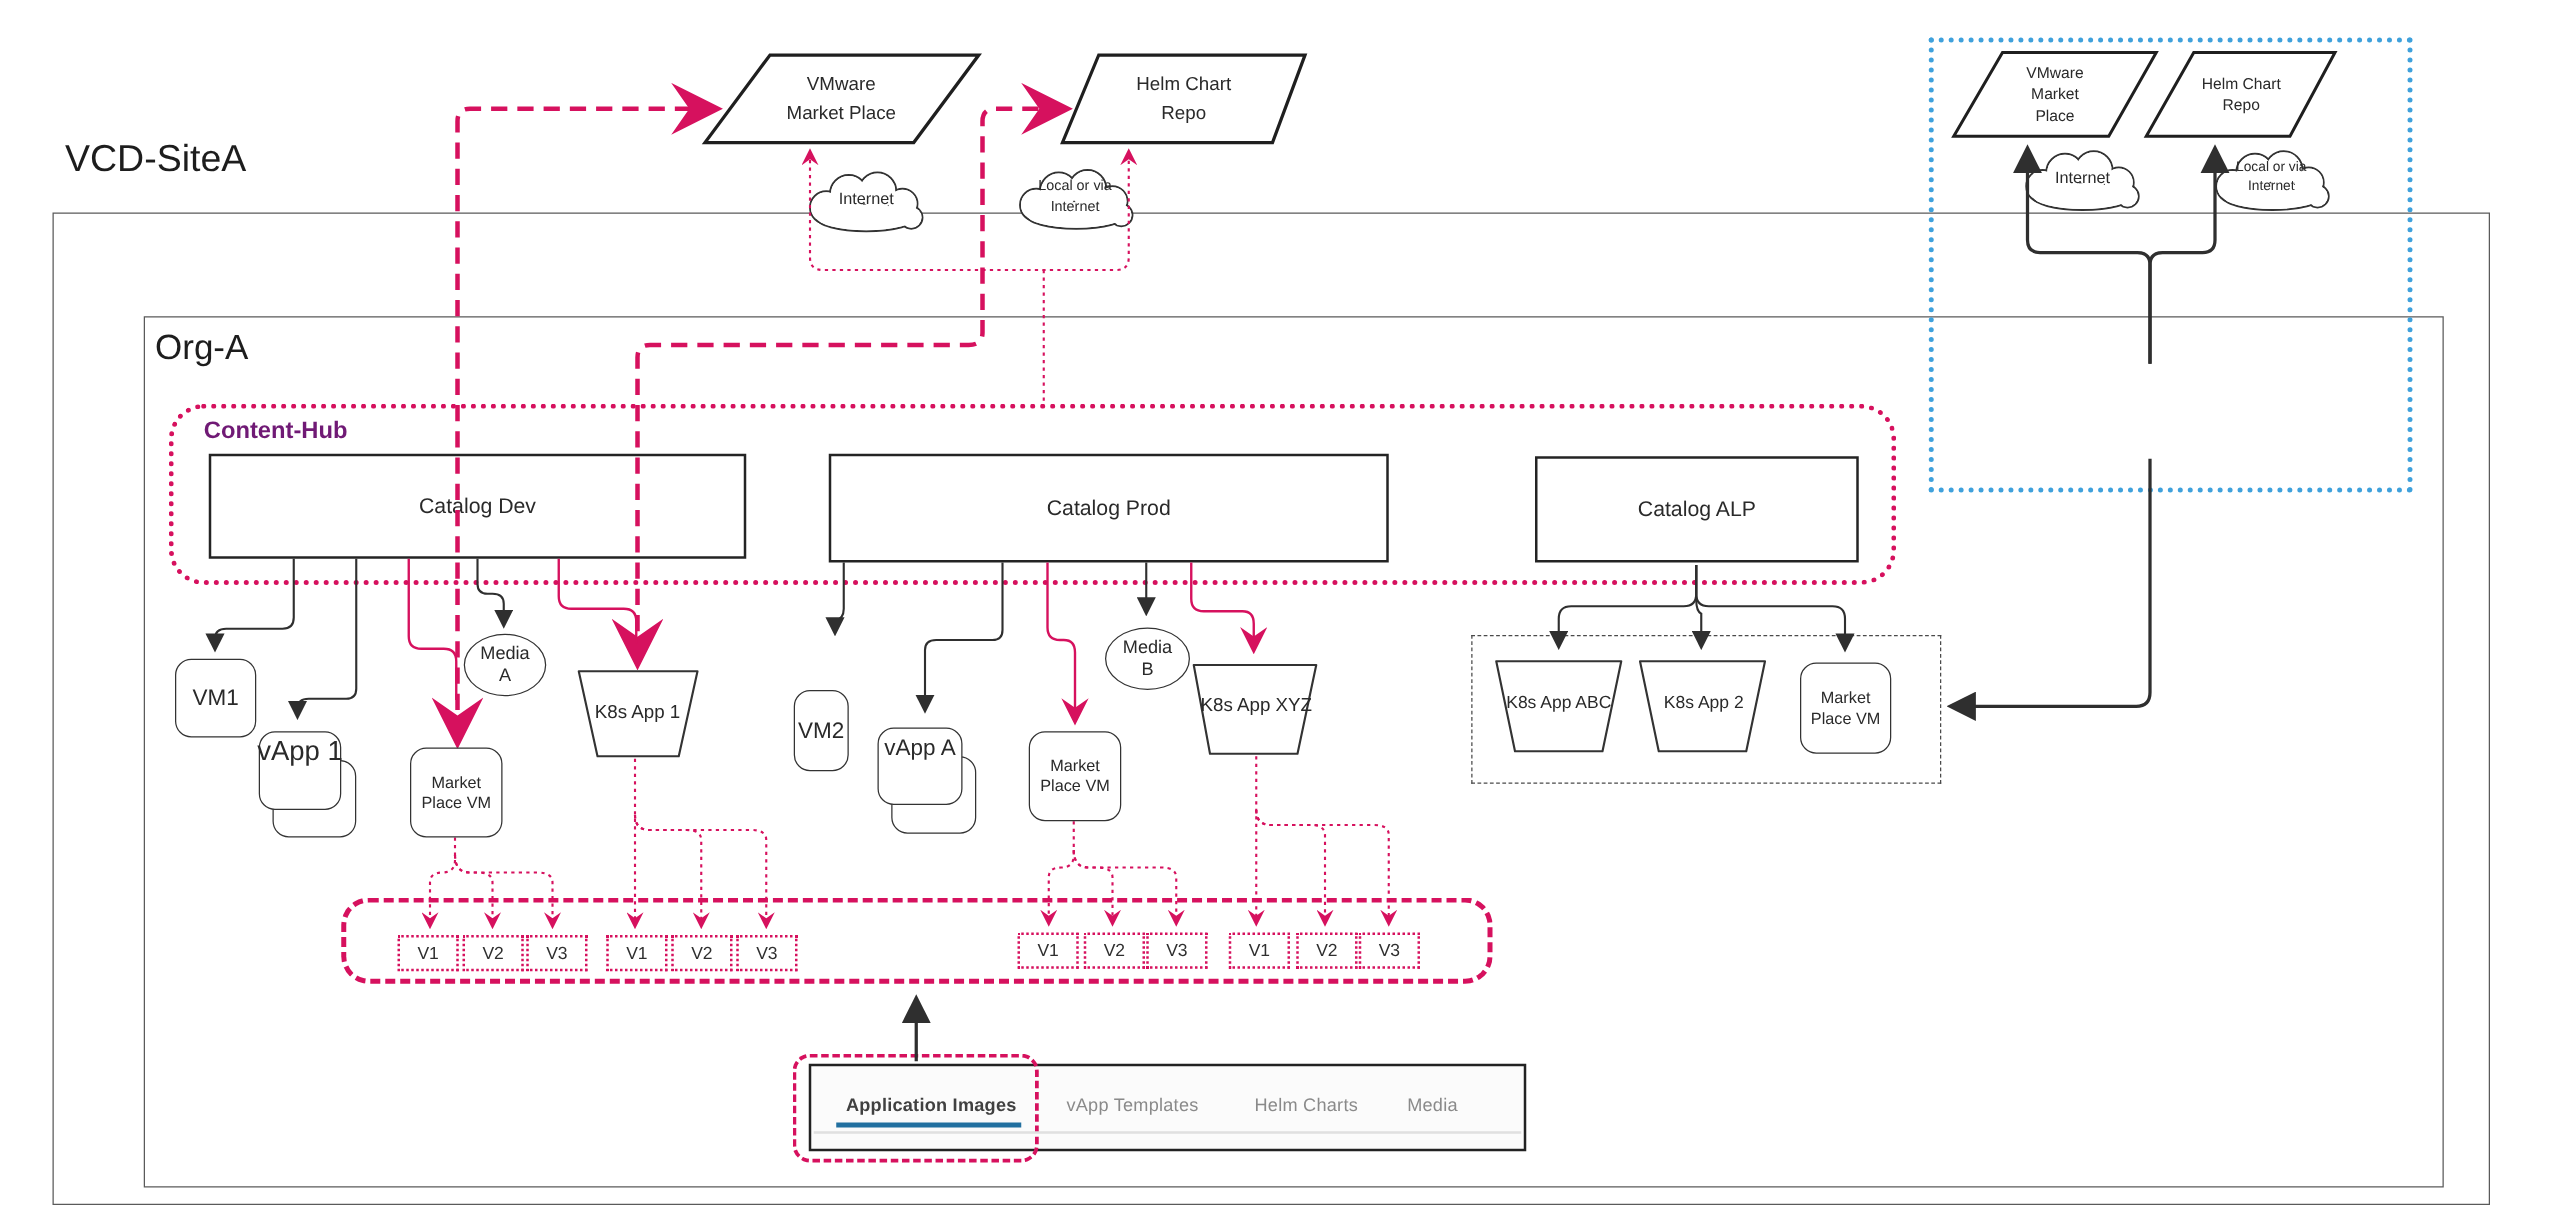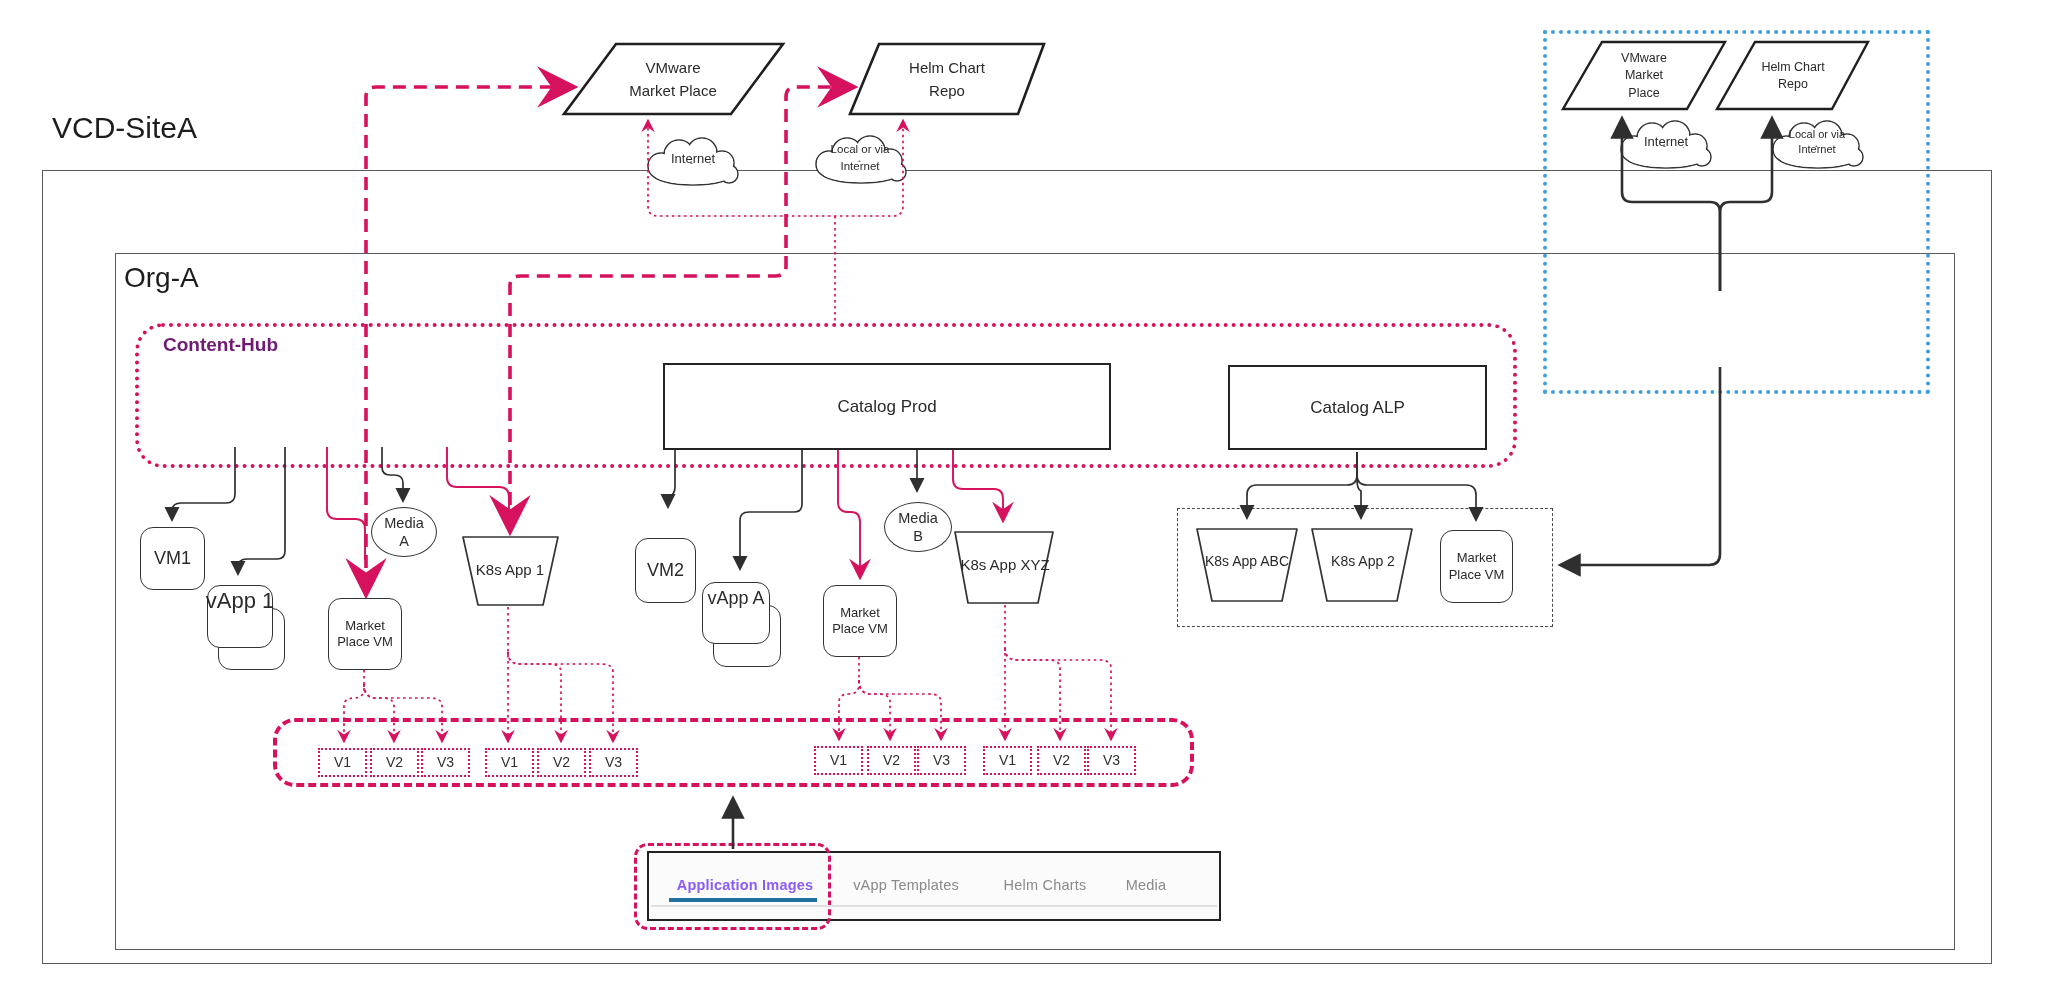--- a/index.html
+++ b/index.html
@@ -16,36 +16,39 @@
   svg{position:absolute;left:0;top:0;z-index:2;}
   .z1{z-index:1;} .z3{z-index:3;}
   .hub{border:4px dotted #d6115e;border-radius:28px;}
   .vercon{border:4px dashed #d6115e;border-radius:22px;}
   .bluezone{border:4.5px dotted #3fa1dc;}
   .alpplug{border:2.5px dashed #2f2f2f;border-radius:12px;background:#fff;}
   .alpgroup{border:1.7px dashed #4a4a4a;}
   .appdash{border:3.5px dashed #d6115e;border-radius:14px;}
   .tabframe{border:2.5px solid #222;background:#fbfbfb;}
   .tab{font-size:14.5px;color:#8a8a8a;letter-spacing:.2px;}
-  .tab.active{color:#8b5cf6;font-weight:bold;}
+  .tab.active{color:#404040;font-weight:bold;}
 </style>
 </head>
 <body>
 
 <div id="stage">
 
   <div class="abs box z1" style="left:42px;top:170px;width:1948px;height:792px;"></div>
   <div class="abs box z1" style="left:115px;top:253px;width:1838px;height:695px;"></div>
   <div class="abs hub z1" style="left:135px;top:323px;width:1382px;height:145px;box-sizing:border-box;"></div>
   <div class="abs bluezone z1" style="left:1543px;top:30px;width:387px;height:364px;box-sizing:border-box;"></div>
   <div class="abs vercon z1" style="left:273px;top:718px;width:921px;height:69px;box-sizing:border-box;"></div>
   <div class="abs alpgroup z1" style="left:1177px;top:508px;width:374px;height:117px;"></div>
   <div class="abs tabframe z1" style="left:647px;top:851px;width:574px;height:70px;box-sizing:border-box;"></div>
   <div class="abs appdash z1" style="left:634px;top:843px;width:197px;height:87px;box-sizing:border-box;"></div>
 
+  <div class="abs catalog z1 lbl" style="left:167px;top:363px;width:430px;height:84px;box-sizing:border-box;font-size:17px;">
+    <span>Catalog Dev</span>
+  </div>
   <div class="abs catalog z1 lbl" style="left:663px;top:363px;width:448px;height:87px;box-sizing:border-box;font-size:17px;">
     <span>Catalog Prod</span>
   </div>
   <div class="abs catalog z1 lbl" style="left:1228px;top:365px;width:259px;height:85px;box-sizing:border-box;font-size:17px;">
     <span>Catalog ALP</span>
   </div>
 
   <svg width="2048" height="982" viewBox="0 0 2048 982">
     <defs>
       <marker id="mB" viewBox="0 0 10 10" refX="8" refY="5" markerWidth="9" markerHeight="9" orient="auto-start-reverse">
@@ -161,21 +164,21 @@
   <div class="abs z3 node" style="left:207px;top:585px;width:66px;height:63px;"></div>
   <div class="abs z3 lbl" style="left:200px;top:589px;width:80px;height:24px;font-size:22px;">vApp 1</div>
   <div class="abs z3 node lbl" style="left:328px;top:598px;width:74px;height:72px;font-size:13px;padding:0 5px;">
     <span>Market Place VM</span>
   </div>
   <div class="abs z3 ellipse lbl" style="left:371px;top:507px;width:66px;height:50px;font-size:14.5px;padding:0 9px;">
     <span>Media A</span>
   </div>
   <div class="abs z3 lbl" style="left:460px;top:548px;width:100px;height:44px;font-size:15px;">K8s App 1</div>
 
-  <div class="abs z3 node lbl" style="left:635px;top:538px;width:61px;height:65px;font-size:18px;text-align:right;">
+  <div class="abs z3 node lbl" style="left:635px;top:552px;width:44px;height:65px;font-size:18px;text-align:right;">
     <span>VM2</span>
   </div>
   <div class="abs z3 node" style="left:713px;top:605px;width:68px;height:62px;"></div>
   <div class="abs z3 node" style="left:702px;top:582px;width:68px;height:62px;"></div>
   <div class="abs z3 lbl" style="left:696px;top:586px;width:80px;height:24px;font-size:18px;">vApp A</div>
   <div class="abs z3 node lbl" style="left:823px;top:585px;width:74px;height:72px;font-size:13px;padding:0 5px;">
     <span>Market Place VM</span>
   </div>
   <div class="abs z3 ellipse lbl" style="left:884px;top:502px;width:68px;height:50px;font-size:14.5px;padding:0 10px;">
     <span>Media B</span>

